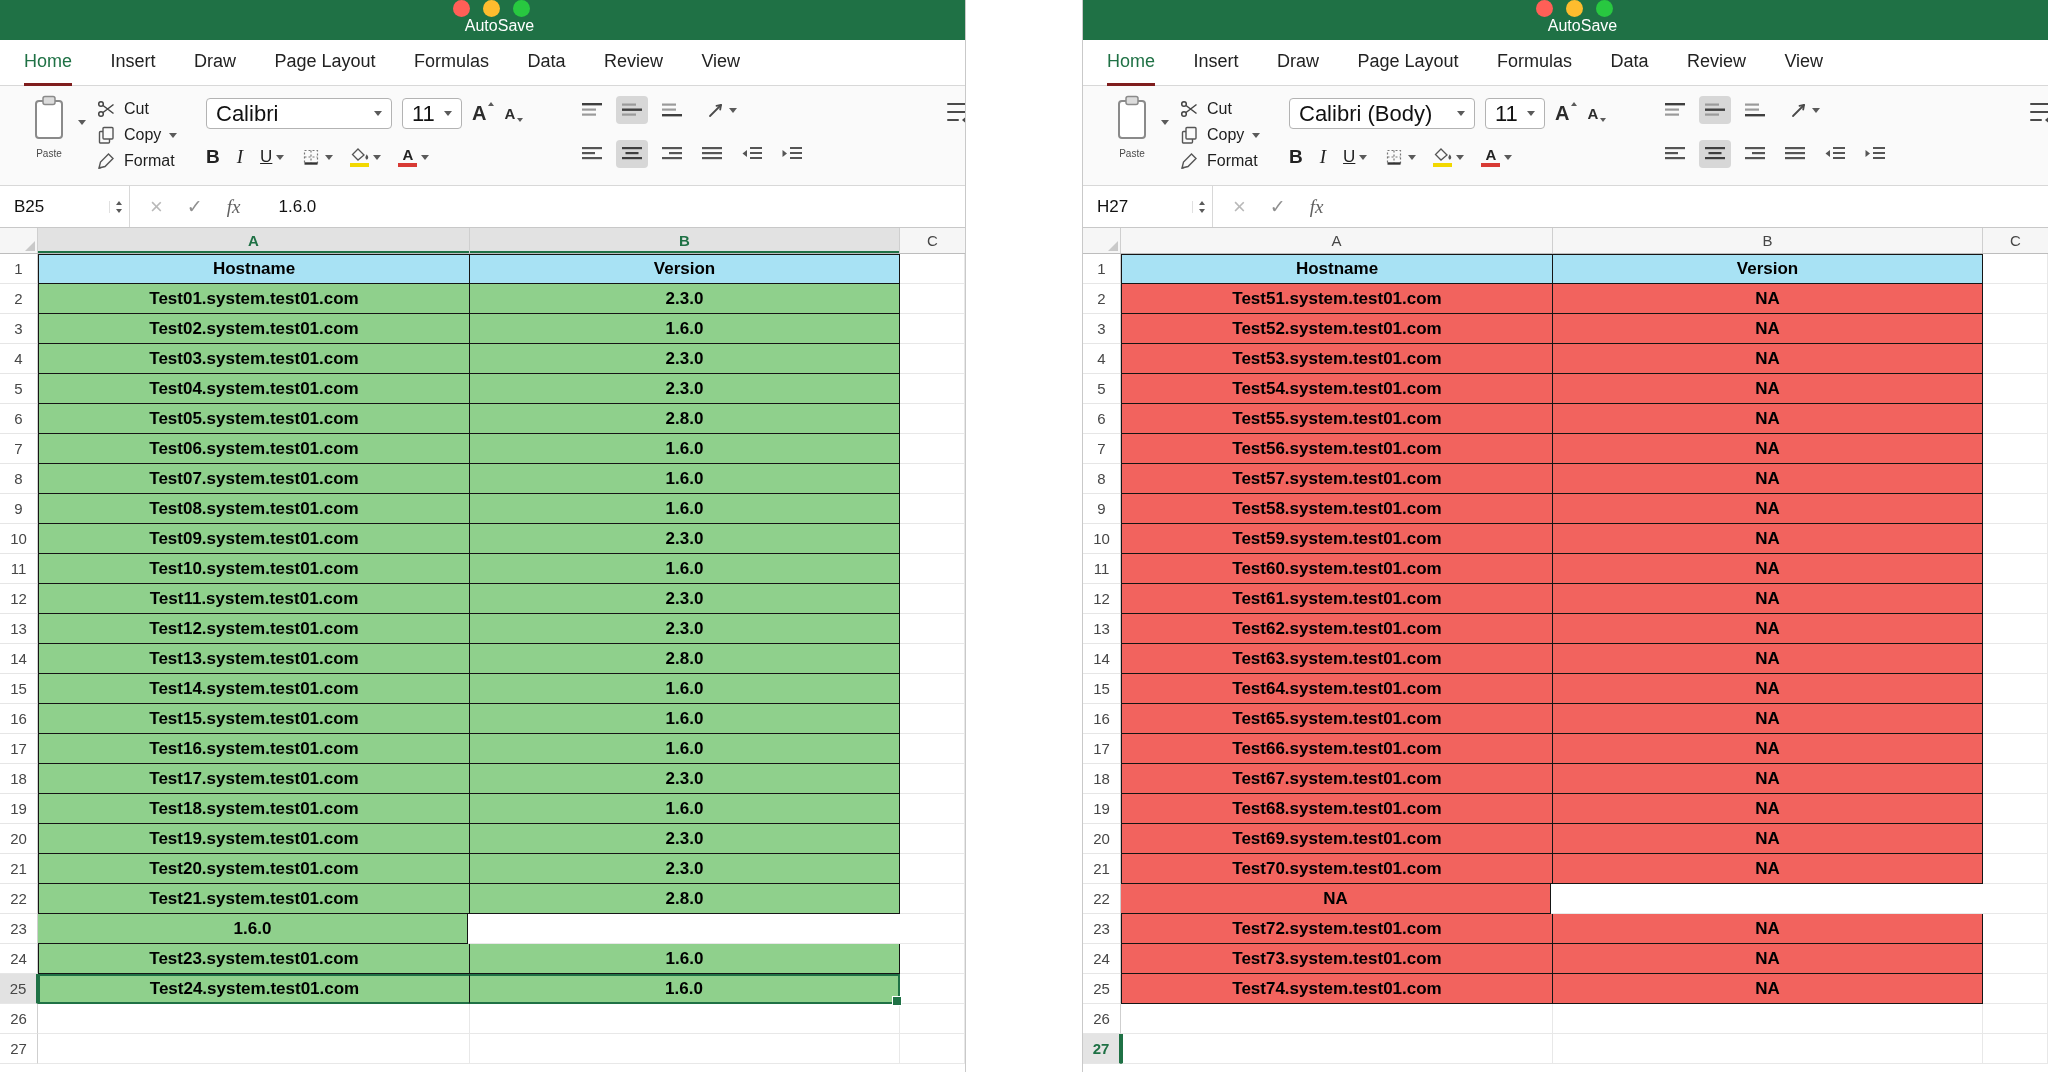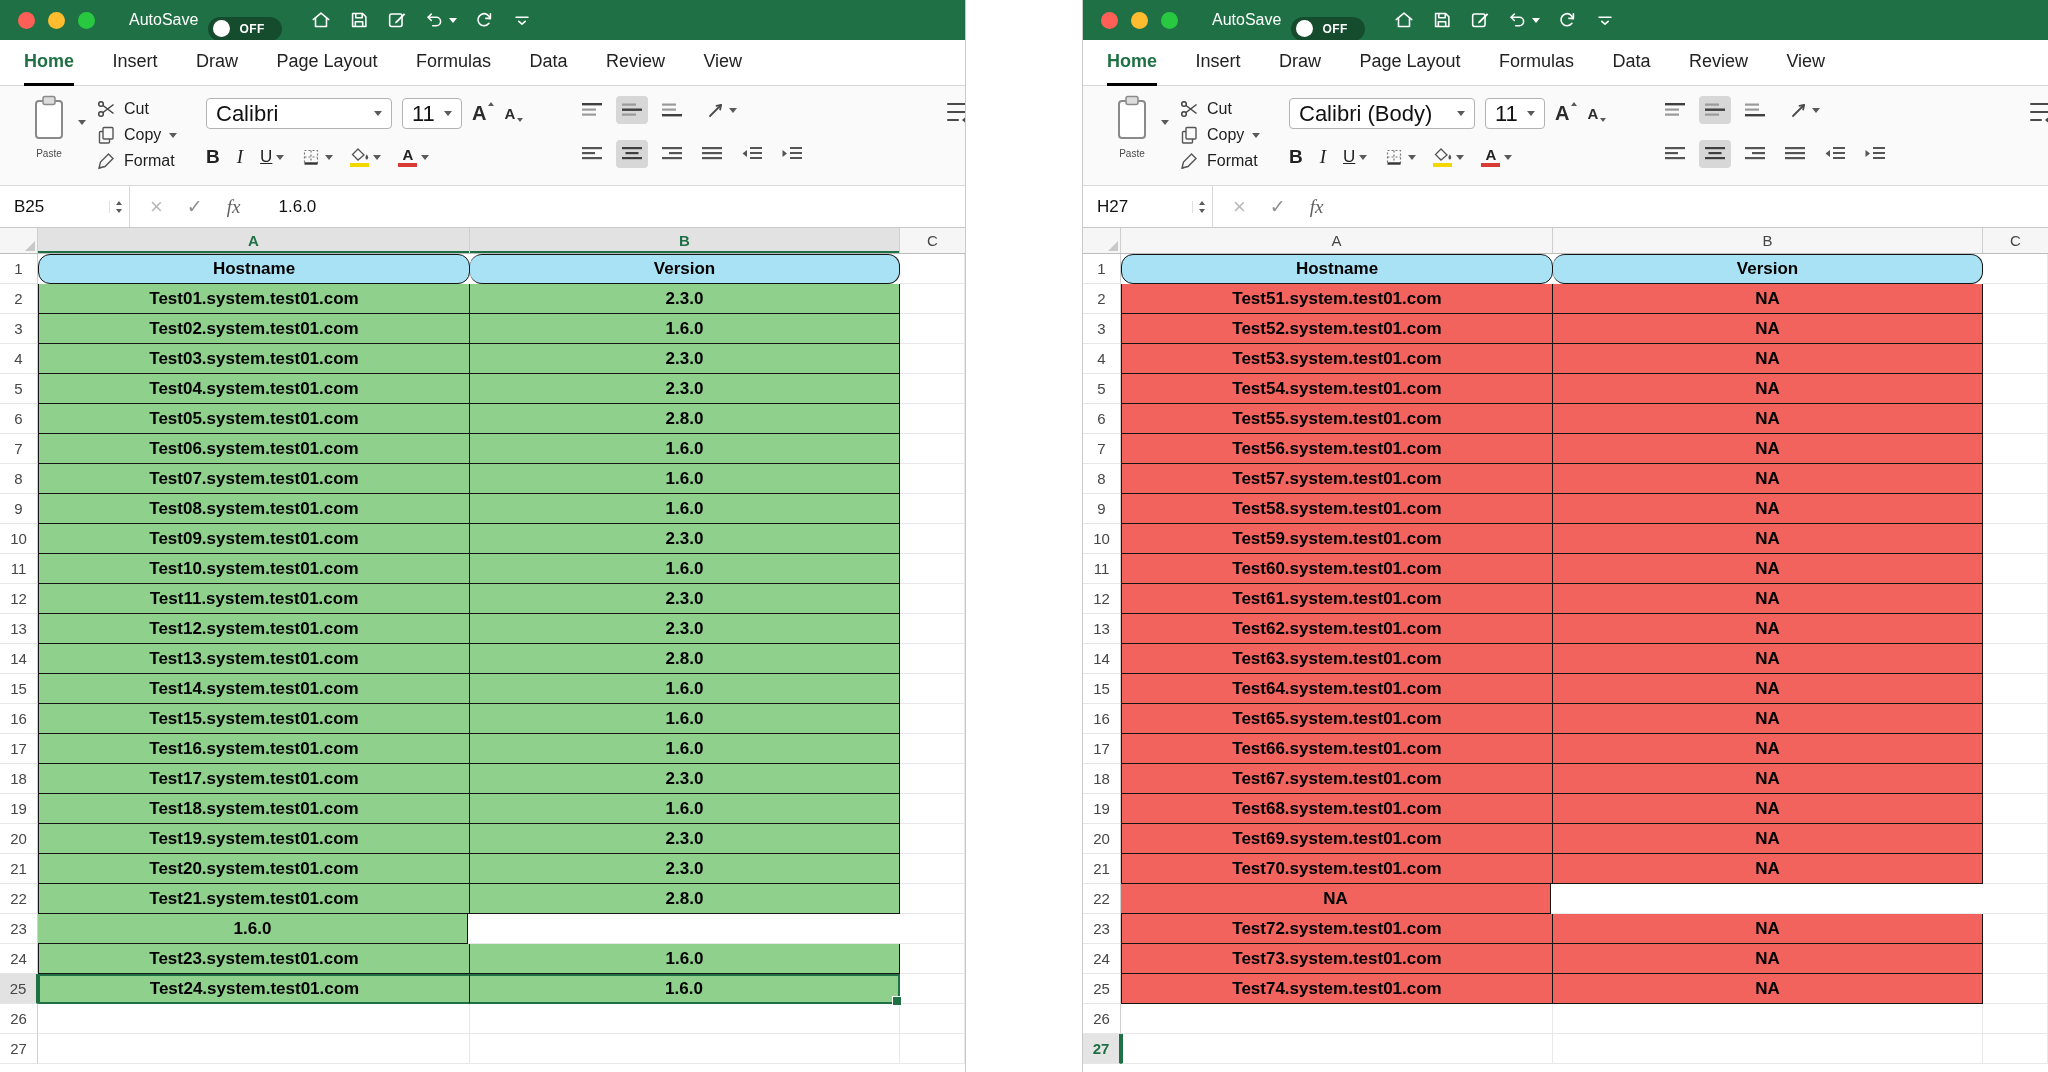--- a/index.html
+++ b/index.html
@@ -5,40 +5,40 @@
   * { margin:0; padding:0; box-sizing:border-box; }
   html,body { width:2048px; height:1072px; background:#fff; overflow:hidden;
               font-family:"Liberation Sans", sans-serif; }
 
   .window { position:absolute; top:0; width:966px; height:1072px; background:#fff; overflow:hidden; }
   .pos-left  { left:0; border-right:1px solid #c9c9c9; }
   .pos-right { left:1082px; border-left:1px solid #c9c9c9; }
 
   
   .titlebar { position:absolute; top:0; left:0; right:0; height:40px; background:#1f7145;
-              display:flex; align-items:center; }
+              display:flex; align-items:center;flex-direction:column; }
   .traffic { display:flex; gap:13px; margin-left:18px; }
   .tl { width:17px; height:17px; border-radius:50%; display:inline-block; }
   .tl-red{background:#ff5f57;} .tl-yellow{background:#febc2e;} .tl-green{background:#28c840;}
   .as-label { color:#fff; font-size:16px; margin-left:34px; }
   .as-toggle { margin-left:10px; width:74px; height:24px; border-radius:12px; background:rgba(0,0,0,.32);
                display:flex; align-items:center; padding:0 5px;margin-top:17px; }
   .as-toggle .knob { width:17px; height:17px; border-radius:50%; background:#fff; }
   .as-state { color:#fff; font-size:12px; font-weight:700; margin-left:9px; letter-spacing:.5px; }
   .tb-icons { display:flex; align-items:center; gap:16px; margin-left:28px; }
   .tbi { display:flex; align-items:center; gap:3px; }
   .tbi svg { display:block; }
   .wcaret { width:0;height:0;border-left:4px solid transparent;border-right:4px solid transparent;
             border-top:5px solid #fff; display:inline-block; }
 
   
   .tabrow { position:absolute; top:40px; left:0; right:0; height:46px; background:#fff;
             border-bottom:1px solid #d8d8d8; padding-left:24px; white-space:nowrap; }
   .tab { font-size:18px; color:#222; margin-right:34px; line-height:43px; display:inline-block; }
-  .tab.active { color:#1f7145; font-weight:700; border-bottom:3px solid #000000; }
+  .tab.active { color:#1f7145; font-weight:400; border-bottom:3px solid #7f1d1d; }
 
   
   .ribbon { position:absolute; top:86px; left:0; right:0; height:100px; background:#fafafa;
             border-bottom:1px solid #d8d8d8; }
   .caret { width:0;height:0;border-left:4px solid transparent;border-right:4px solid transparent;
            border-top:5px solid #5a5a5a; display:inline-block; }
   .caret.up { border-top:none; border-bottom:5px solid #5a5a5a; }
   .caret.tiny { border-left-width:3px; border-right-width:3px; border-top-width:4px; }
   .caret.tiny.up { border-top:none; border-bottom-width:4px; }
 
@@ -102,21 +102,21 @@
   .ch-a { width:432px; } .ch-b { width:430px; } .ch-c { flex:1; border-right:none; }
   .ch.hl { background:#e2e2e2; box-shadow:inset 0 -2px 0 #1f7145; color:#1f7145; font-weight:700; }
 
   .srow { display:flex; height:30px; }
   .rn { width:38px; border-right:1px solid #cfcfcf; border-bottom:1px solid #e6e6e6; background:#fff;
         display:flex; align-items:center; justify-content:center; font-size:15px; color:#474747; }
   .cell { display:flex; align-items:center; justify-content:center; font-size:17px; font-weight:700; color:#000; }
   .cell.a { width:432px; } .cell.b { width:430px; }
   .cell.c { flex:1; border-bottom:1px solid #e8e8e8; border-right:1px solid #e8e8e8; }
 
-  .cell.hdr  { background:var(--hdr-fill);border-radius:12px; }
+  .cell.hdr  { background:var(--hdr-fill); }
   .cell.data { background:var(--data-fill); }
   .cell.hdr, .cell.data { border-right:1px solid #151515; border-bottom:1px solid #151515; }
   .cell.a.hdr, .cell.a.data { border-left:1px solid #151515; }
   .srow.hdr .cell.hdr { border-top:1px solid #151515; }
   .cell.blank { font-weight:400; border-right:1px solid #e8e8e8; border-bottom:1px solid #e8e8e8; }
   .cell.a.blank { border-left:none; }
 
   
   .srow.sel .cell.a { border-left:2px solid #1f7145; border-top:2px solid #1f7145; border-bottom:2px solid #1f7145; }
   .srow.sel .cell.b { border-top:2px solid #1f7145; border-bottom:2px solid #1f7145;

